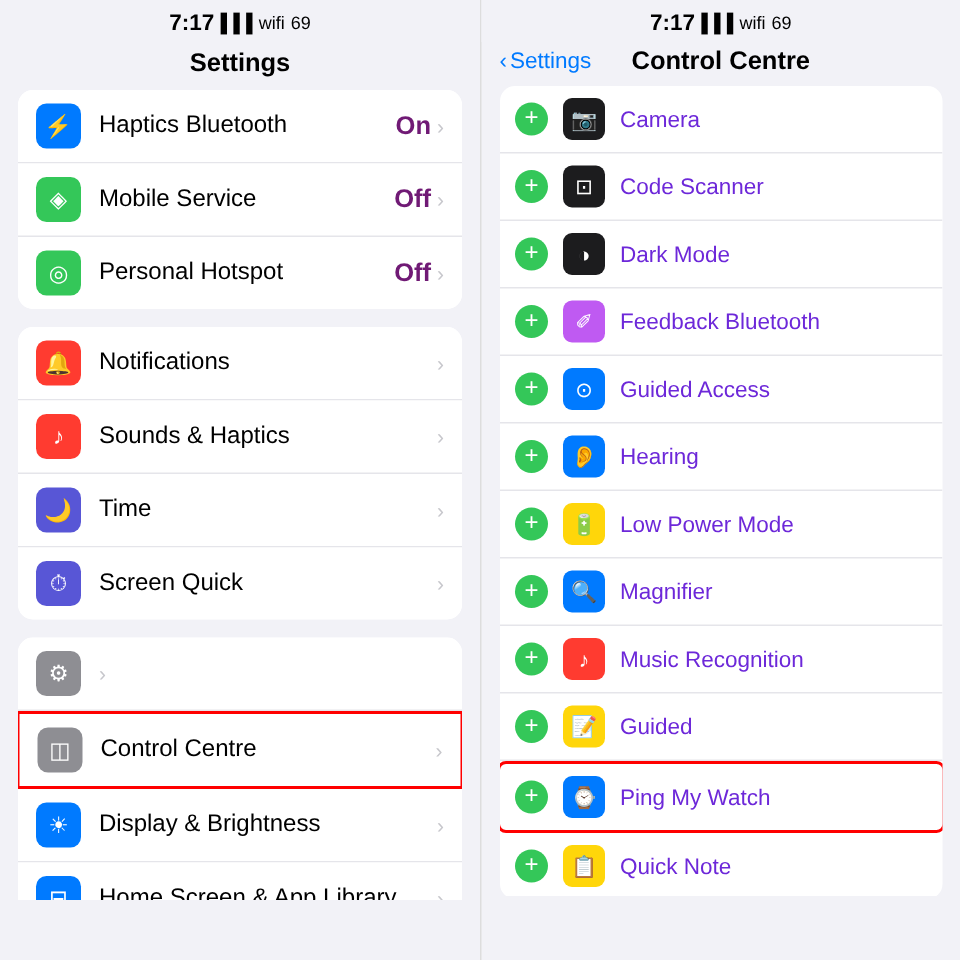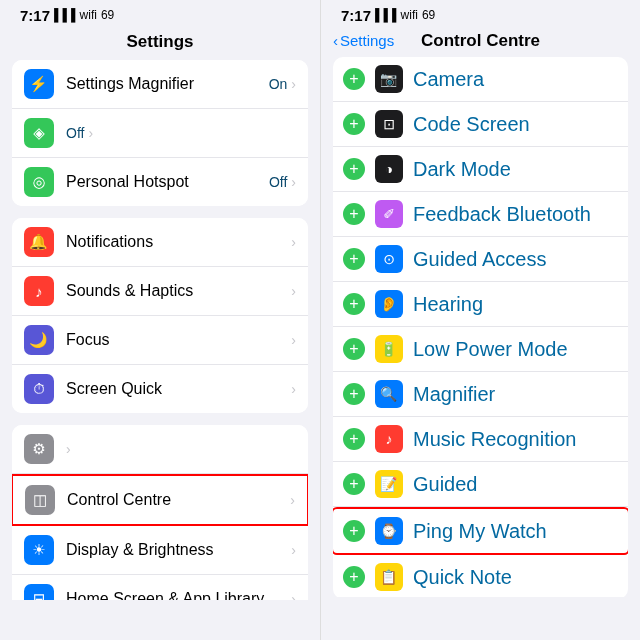--- a/index.html
+++ b/index.html
@@ -14,21 +14,21 @@
     .panel {
       width: 320px;
       height: 640px;
       background: #f2f2f7;
       display: flex;
       flex-direction: column;
       overflow: hidden;
     }
     .status-bar {
       display: flex;
-      justify-content: flex-start;
+      justify-content: center;
       align-items: center;
       padding: 6px 20px 4px;
       background: #f2f2f7;
       height: 28px;
     }
     .status-time {
       font-size: 15px;
       font-weight: 600;
       color: #000;
     }
@@ -74,23 +74,24 @@
       flex-shrink: 0;
       font-size: 16px;
       color: #fff;
     }
     .row-label {
       flex: 1;
       font-size: 16px;
       color: #000;
     }
     .row-value {
-      font-size: 14px;
-      color: #0c4a6e;
+      font-size: 17px;
+      color: #701a75;
       margin-right: 4px;
+      font-weight: bold;
     }
     .chevron {
       color: #c7c7cc;
       font-size: 14px;
     }
     
     .right-panel {
       width: 320px;
       height: 640px;
       background: #f2f2f7;
@@ -164,22 +165,22 @@
       display: flex;
       align-items: center;
       justify-content: center;
       margin-right: 10px;
       flex-shrink: 0;
       font-size: 14px;
       color: #fff;
     }
     .ctrl-label {
       flex: 1;
-      font-size: 20px;
-      color: #0369a1;
+      font-size: 15px;
+      color: #6d28d9;
     }
     
     .ic-bluetooth { background: #007aff; }
     .ic-mobile { background: #34c759; }
     .ic-hotspot { background: #34c759; }
     .ic-notif { background: #ff3b30; }
     .ic-sounds { background: #ff3b30; }
     .ic-focus { background: #5856d6; }
     .ic-screentime { background: #5856d6; }
     .ic-general { background: #8e8e93; }
@@ -217,26 +218,27 @@
       <span>69</span>
     </div>
   </div>
   <div class="page-title">Settings</div>
 
   <div class="scroll-content">
 
     <div class="section-group" id="left-top-group">
         <div class="settings-row">
           <div class="row-icon ic-bluetooth" style="font-size: 15px;">⚡</div>
-          <span class="row-label">Settings Magnifier</span>
+          <span class="row-label">Haptics Bluetooth</span>
           <span class="row-value">On</span>
           <span class="chevron">›</span>
         </div>
         <div class="settings-row">
           <div class="row-icon ic-mobile" style="font-size: 15px;">◈</div>
+          <span class="row-label">Mobile Service</span>
           <span class="row-value">Off</span>
           <span class="chevron">›</span>
         </div>
         <div class="settings-row">
           <div class="row-icon ic-hotspot" style="font-size: 15px;">◎</div>
           <span class="row-label">Personal Hotspot</span>
           <span class="row-value">Off</span>
           <span class="chevron">›</span>
         </div>
       </div>
@@ -247,21 +249,21 @@
           <span class="row-label">Notifications</span>
           <span class="chevron">›</span>
         </div>
         <div class="settings-row">
           <div class="row-icon ic-sounds" style="font-size: 15px;">♪</div>
           <span class="row-label">Sounds &amp; Haptics</span>
           <span class="chevron">›</span>
         </div>
         <div class="settings-row">
           <div class="row-icon ic-focus" style="font-size: 15px;">🌙</div>
-          <span class="row-label">Focus</span>
+          <span class="row-label">Time</span>
           <span class="chevron">›</span>
         </div>
         <div class="settings-row">
           <div class="row-icon ic-screentime" style="font-size: 15px;">⏱</div>
           <span class="row-label">Screen Quick</span>
           <span class="chevron">›</span>
         </div>
       </div>
 
     <div class="section-group" id="left-bot-group">
@@ -309,21 +311,21 @@
     <div class="control-list">
       <div class="control-section" id="right-items">
           <div class="control-row">
             <div class="plus-btn">+</div>
             <div class="ctrl-icon cc-camera" style="font-size: 14px;">📷</div>
             <span class="ctrl-label">Camera</span>
           </div>
           <div class="control-row">
             <div class="plus-btn">+</div>
             <div class="ctrl-icon cc-codescanner" style="font-size: 14px;">⊡</div>
-            <span class="ctrl-label">Code Screen</span>
+            <span class="ctrl-label">Code Scanner</span>
           </div>
           <div class="control-row">
             <div class="plus-btn">+</div>
             <div class="ctrl-icon cc-darkmode" style="font-size: 14px;">◑</div>
             <span class="ctrl-label">Dark Mode</span>
           </div>
           <div class="control-row">
             <div class="plus-btn">+</div>
             <div class="ctrl-icon cc-feedback" style="font-size: 14px;">✐</div>
             <span class="ctrl-label">Feedback Bluetooth</span>

